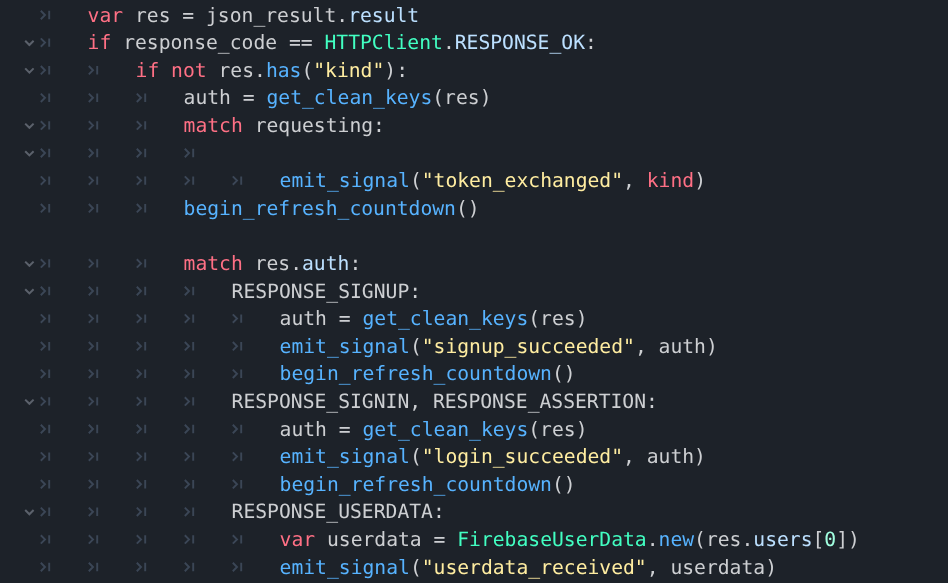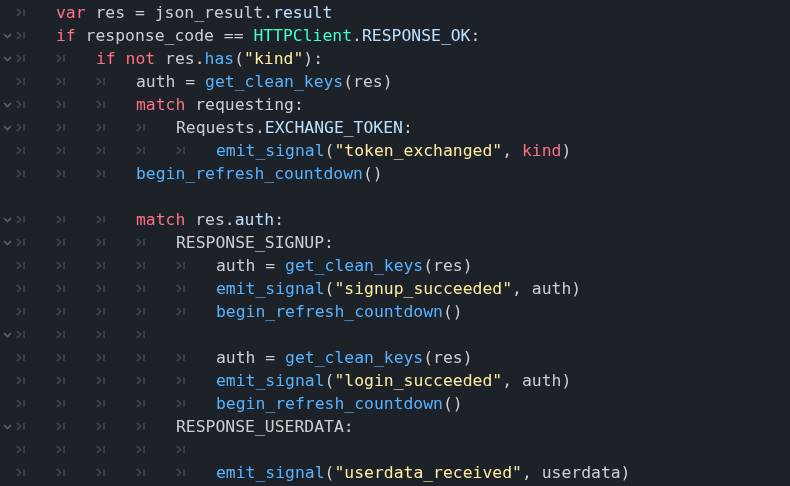--- a/index.html
+++ b/index.html
@@ -19,21 +19,21 @@
       top: 0;
       width: 790px;
       height: 486px;
       background: #1d2229;
       font-family: "DejaVu Sans Mono", monospace;
       font-size: 16.4px;
       color: #cdcfd2;
     }
     .line {
       position: absolute;
-      left: 1px;
+      left: 18px;
       height: 23px;
       width: 756px;
       line-height: 23px;
       white-space: pre;
     }
     .fold {
       position: absolute;
       left: 0;
       top: 0;
       width: 12px;
@@ -120,21 +120,21 @@
           <path d="M8 1 L8 8" stroke="#3b4656" stroke-width="1.6"></path>
         </svg></span><span class="tab" style="left: 55px;"><svg width="10" height="9" viewBox="0 0 10 9">
           <path d="M1 1 L4.5 4.5 L1 8" fill="none" stroke="#3b4656" stroke-width="1.6"></path>
           <path d="M8 1 L8 8" stroke="#3b4656" stroke-width="1.6"></path>
         </svg></span><span class="tab" style="left: 95px;"><svg width="10" height="9" viewBox="0 0 10 9">
           <path d="M1 1 L4.5 4.5 L1 8" fill="none" stroke="#3b4656" stroke-width="1.6"></path>
           <path d="M8 1 L8 8" stroke="#3b4656" stroke-width="1.6"></path>
         </svg></span><span class="tab" style="left: 135px;"><svg width="10" height="9" viewBox="0 0 10 9">
           <path d="M1 1 L4.5 4.5 L1 8" fill="none" stroke="#3b4656" stroke-width="1.6"></path>
           <path d="M8 1 L8 8" stroke="#3b4656" stroke-width="1.6"></path>
-        </svg></span><span class="code" style="left: 175px;"><span class="txt">Requests.</span><span class="mem">EXCHANGE_TOKEN</span><span class="txt">:</span></span></div>
+        </svg></span></div>
     <div class="line" style="top: 139px;"><span class="tab" style="left: 15px;"><svg width="10" height="9" viewBox="0 0 10 9">
           <path d="M1 1 L4.5 4.5 L1 8" fill="none" stroke="#3b4656" stroke-width="1.6"></path>
           <path d="M8 1 L8 8" stroke="#3b4656" stroke-width="1.6"></path>
         </svg></span><span class="tab" style="left: 55px;"><svg width="10" height="9" viewBox="0 0 10 9">
           <path d="M1 1 L4.5 4.5 L1 8" fill="none" stroke="#3b4656" stroke-width="1.6"></path>
           <path d="M8 1 L8 8" stroke="#3b4656" stroke-width="1.6"></path>
         </svg></span><span class="tab" style="left: 95px;"><svg width="10" height="9" viewBox="0 0 10 9">
           <path d="M1 1 L4.5 4.5 L1 8" fill="none" stroke="#3b4656" stroke-width="1.6"></path>
           <path d="M8 1 L8 8" stroke="#3b4656" stroke-width="1.6"></path>
         </svg></span><span class="tab" style="left: 135px;"><svg width="10" height="9" viewBox="0 0 10 9">
@@ -236,21 +236,21 @@
           <path d="M8 1 L8 8" stroke="#3b4656" stroke-width="1.6"></path>
         </svg></span><span class="tab" style="left: 55px;"><svg width="10" height="9" viewBox="0 0 10 9">
           <path d="M1 1 L4.5 4.5 L1 8" fill="none" stroke="#3b4656" stroke-width="1.6"></path>
           <path d="M8 1 L8 8" stroke="#3b4656" stroke-width="1.6"></path>
         </svg></span><span class="tab" style="left: 95px;"><svg width="10" height="9" viewBox="0 0 10 9">
           <path d="M1 1 L4.5 4.5 L1 8" fill="none" stroke="#3b4656" stroke-width="1.6"></path>
           <path d="M8 1 L8 8" stroke="#3b4656" stroke-width="1.6"></path>
         </svg></span><span class="tab" style="left: 135px;"><svg width="10" height="9" viewBox="0 0 10 9">
           <path d="M1 1 L4.5 4.5 L1 8" fill="none" stroke="#3b4656" stroke-width="1.6"></path>
           <path d="M8 1 L8 8" stroke="#3b4656" stroke-width="1.6"></path>
-        </svg></span></div>
+        </svg></span><span class="code" style="left: 175px;"><span class="txt">RESPONSE_SIGNIN, RESPONSE_ASSERTION:</span></span></div>
     <div class="line" style="top: 346px;"><span class="tab" style="left: 15px;"><svg width="10" height="9" viewBox="0 0 10 9">
           <path d="M1 1 L4.5 4.5 L1 8" fill="none" stroke="#3b4656" stroke-width="1.6"></path>
           <path d="M8 1 L8 8" stroke="#3b4656" stroke-width="1.6"></path>
         </svg></span><span class="tab" style="left: 55px;"><svg width="10" height="9" viewBox="0 0 10 9">
           <path d="M1 1 L4.5 4.5 L1 8" fill="none" stroke="#3b4656" stroke-width="1.6"></path>
           <path d="M8 1 L8 8" stroke="#3b4656" stroke-width="1.6"></path>
         </svg></span><span class="tab" style="left: 95px;"><svg width="10" height="9" viewBox="0 0 10 9">
           <path d="M1 1 L4.5 4.5 L1 8" fill="none" stroke="#3b4656" stroke-width="1.6"></path>
           <path d="M8 1 L8 8" stroke="#3b4656" stroke-width="1.6"></path>
         </svg></span><span class="tab" style="left: 135px;"><svg width="10" height="9" viewBox="0 0 10 9">
@@ -315,21 +315,21 @@
           <path d="M8 1 L8 8" stroke="#3b4656" stroke-width="1.6"></path>
         </svg></span><span class="tab" style="left: 95px;"><svg width="10" height="9" viewBox="0 0 10 9">
           <path d="M1 1 L4.5 4.5 L1 8" fill="none" stroke="#3b4656" stroke-width="1.6"></path>
           <path d="M8 1 L8 8" stroke="#3b4656" stroke-width="1.6"></path>
         </svg></span><span class="tab" style="left: 135px;"><svg width="10" height="9" viewBox="0 0 10 9">
           <path d="M1 1 L4.5 4.5 L1 8" fill="none" stroke="#3b4656" stroke-width="1.6"></path>
           <path d="M8 1 L8 8" stroke="#3b4656" stroke-width="1.6"></path>
         </svg></span><span class="tab" style="left: 175px;"><svg width="10" height="9" viewBox="0 0 10 9">
           <path d="M1 1 L4.5 4.5 L1 8" fill="none" stroke="#3b4656" stroke-width="1.6"></path>
           <path d="M8 1 L8 8" stroke="#3b4656" stroke-width="1.6"></path>
-        </svg></span></div>
+        </svg></span><span class="code" style="left: 215px;"><span class="kw">var</span><span class="txt"> userdata = </span><span class="cls">FirebaseUserData</span><span class="txt">.</span><span class="fn">new</span><span class="txt">(res.</span><span class="mem">users</span><span class="txt">[</span><span class="num">0</span><span class="txt">])</span></span></div>
     <div class="line" style="top: 461px;"><span class="tab" style="left: 15px;"><svg width="10" height="9" viewBox="0 0 10 9">
           <path d="M1 1 L4.5 4.5 L1 8" fill="none" stroke="#3b4656" stroke-width="1.6"></path>
           <path d="M8 1 L8 8" stroke="#3b4656" stroke-width="1.6"></path>
         </svg></span><span class="tab" style="left: 55px;"><svg width="10" height="9" viewBox="0 0 10 9">
           <path d="M1 1 L4.5 4.5 L1 8" fill="none" stroke="#3b4656" stroke-width="1.6"></path>
           <path d="M8 1 L8 8" stroke="#3b4656" stroke-width="1.6"></path>
         </svg></span><span class="tab" style="left: 95px;"><svg width="10" height="9" viewBox="0 0 10 9">
           <path d="M1 1 L4.5 4.5 L1 8" fill="none" stroke="#3b4656" stroke-width="1.6"></path>
           <path d="M8 1 L8 8" stroke="#3b4656" stroke-width="1.6"></path>
         </svg></span><span class="tab" style="left: 135px;"><svg width="10" height="9" viewBox="0 0 10 9">

